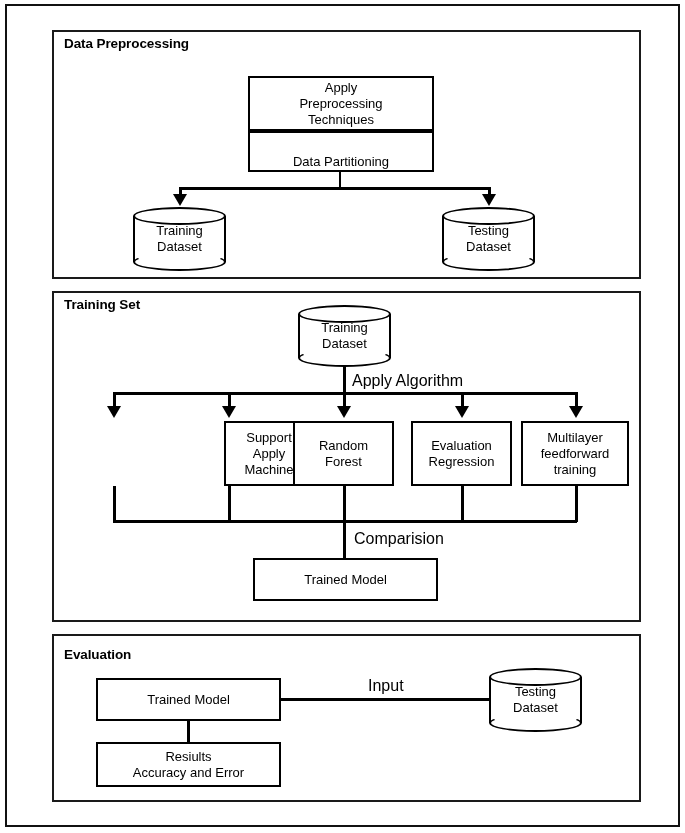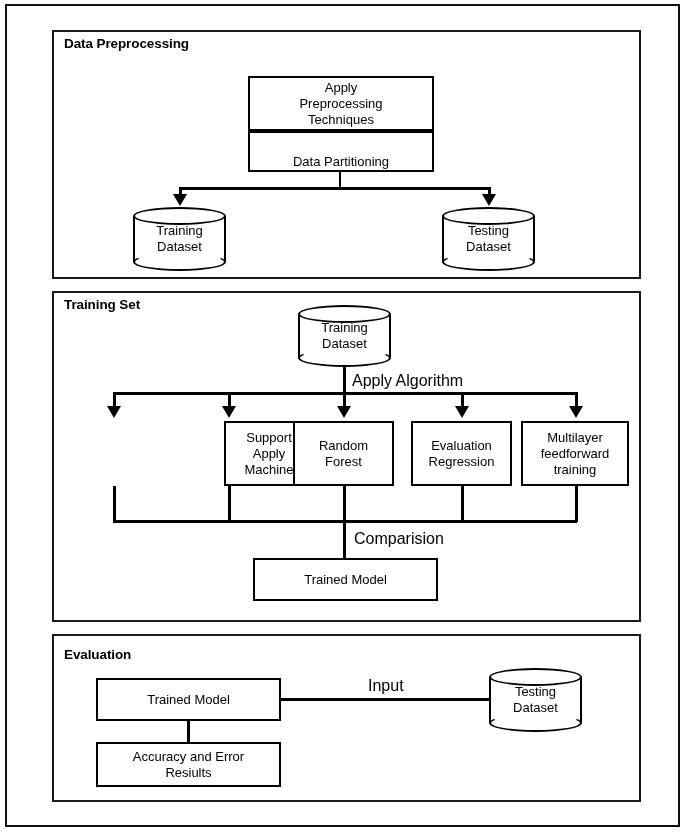--- a/index.html
+++ b/index.html
@@ -280,18 +280,18 @@
     <div class="cyl-label">
       <span>Testing</span><br>
       <span>Dataset</span>
     </div>
   </div>
 
   <div class="vline" style="left:187px; top:721px; height:21px;"></div>
 
   <div class="node" style="left:96px; top:742px; width:185px; height:45px;">
     <span>
+      <span>Resiults</span>
       <span>Accuracy and Error</span>
-      <span>Resiults</span>
     </span>
   </div>
 
 </div>
 
 </body></html>

